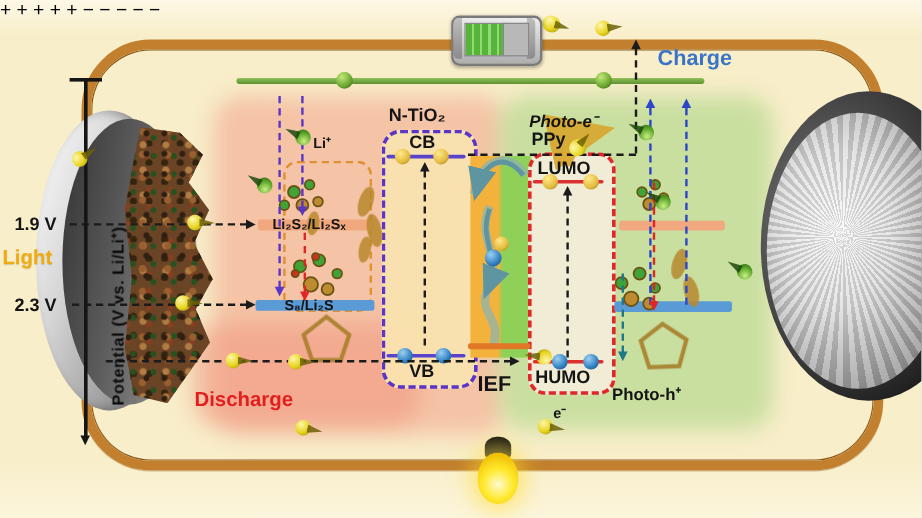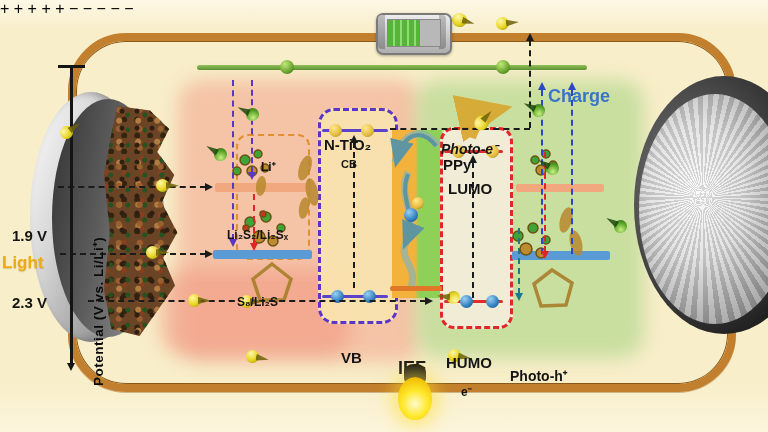--- a/index.html
+++ b/index.html
@@ -2,21 +2,21 @@
 <html><head>
 <meta charset="utf-8">
 <style>
   html,body{margin:0;padding:0;background:#e8e8e8;}
   #stage{
     position:relative;width:768px;height:432px;overflow:hidden;
     background:linear-gradient(180deg,#fdf8e6 0%,#f8eec9 7%,#f8eec9 88%,#fcf5dc 100%);
     font-family:"Liberation Sans",sans-serif;
   }
   .abs{position:absolute;}
-  .txt{position:absolute;font-weight:bold;color:#141414;white-space:nowrap;z-index:10;margin-top:48px;}
+  .txt{position:absolute;font-weight:bold;color:#141414;white-space:nowrap;z-index:10;}
   .blob{position:absolute;z-index:1;border-radius:24px;filter:blur(9px);}
   
   .wire{position:absolute;left:68px;top:33px;width:652px;height:343px;border:8px solid #c27f2d;
         border-radius:58px;box-shadow:inset 0 0 0 1px #8a5a1a, 0 1px 0 rgba(120,70,10,.35);z-index:2;}
   
   .dh{position:absolute;height:0;border-top:2px dashed #1b1b1b;z-index:9;}
   .dv{position:absolute;width:0;border-left:2px dashed #1b1b1b;z-index:9;}
   .dv.blue{border-left-color:#2b46c8;}
   .dv.purple{border-left-color:#5a35c8;}
   .dv.red{border-left-color:#e02525;}
@@ -272,28 +272,29 @@
   <div class="drop g" style="left:246px;top:108px;transform:rotate(-155deg);"></div>
   <div class="drop g" style="left:214px;top:148px;transform:rotate(-150deg);"></div>
   <div class="drop g" style="left:532px;top:104px;transform:rotate(-155deg);"></div>
   <div class="drop g" style="left:546px;top:162px;transform:rotate(-150deg);"></div>
   <div class="drop g" style="left:614px;top:220px;transform:rotate(-150deg);"></div>
   <div class="drop t" style="left:500px;top:222px;transform:rotate(-140deg);"></div>
   <div class="drop t" style="left:500px;top:264px;transform:rotate(-140deg);"></div>
 
   
   <div class="txt" style="left:548px;top:38px;font-size:18px;color:#3a74c8;">Charge</div>
+  <div class="txt" style="left:162px;top:323px;font-size:17px;color:#e31e1e;">Discharge</div>
   <div class="txt" style="left:2px;top:205px;font-size:17px;color:#eeab14;text-shadow:0 1px 1px rgba(120,80,0,.25);">Light</div>
   <div class="txt" style="left:12px;top:179px;font-size:15px;">1.9 V</div>
   <div class="txt" style="left:12px;top:246px;font-size:15px;">2.3 V</div>
   <div class="txt" style="left:261px;top:110px;font-size:12px;">Li⁺</div>
   <div class="txt" style="left:227px;top:180px;font-size:12px;">Li₂S₂/Li₂Sₓ</div>
   <div class="txt" style="left:237px;top:247px;font-size:12px;">S₈/Li₂S</div>
   <div class="txt" style="left:324px;top:88px;font-size:15px;">N-TiO₂</div>
-  <div class="txt" style="left:341px;top:110px;font-size:11px;">CB</div>
+  <div class="txt" style="left:341px;top:110px;font-size:15px;">CB</div>
   <div class="txt" style="left:341px;top:301px;font-size:15px;">VB</div>
   <div class="txt" style="left:441px;top:91px;font-size:14px;font-style:italic;">Photo-e⁻</div>
   <div class="txt" style="left:443px;top:108px;font-size:15px;">PPy</div>
   <div class="txt" style="left:448px;top:132px;font-size:15px;">LUMO</div>
   <div class="txt" style="left:446px;top:306px;font-size:15px;">HUMO</div>
   <div class="txt" style="left:398px;top:310px;font-size:18px;">IEF</div>
   <div class="txt" style="left:510px;top:318px;font-size:14px;">Photo-h⁺</div>
   <div class="txt" style="left:461px;top:335px;font-size:12px;">e⁻</div>
 
 </div>

